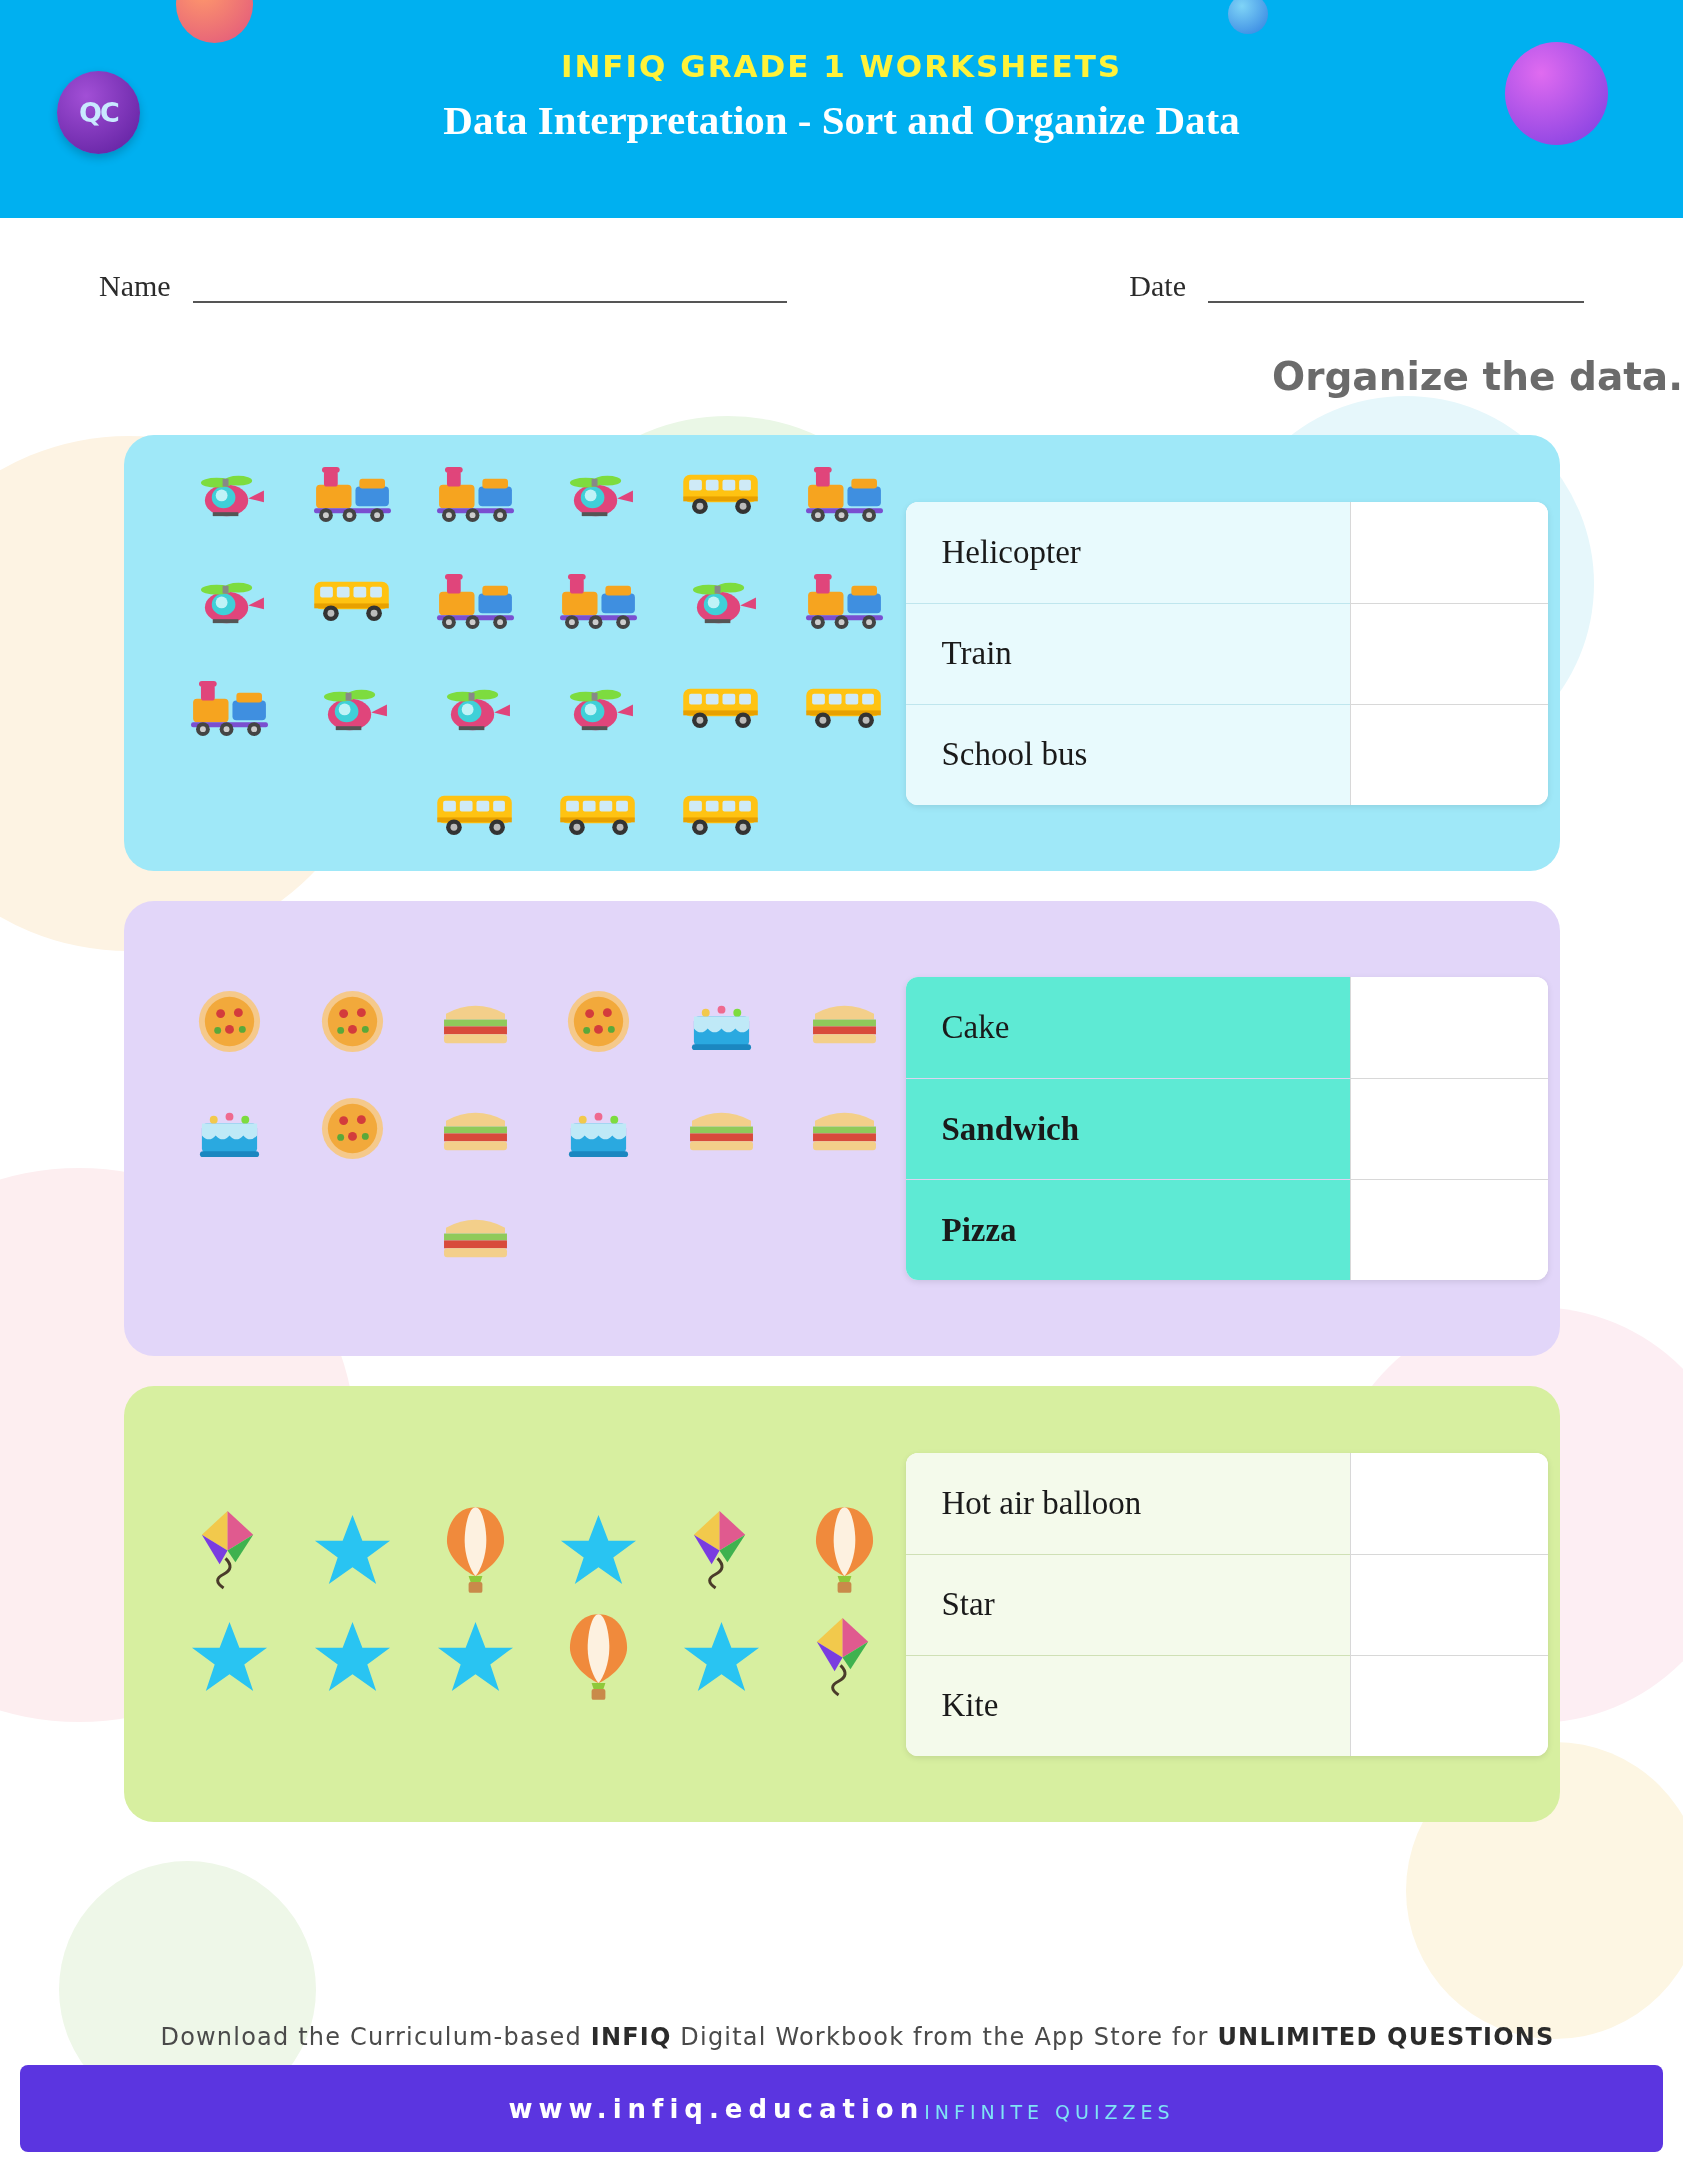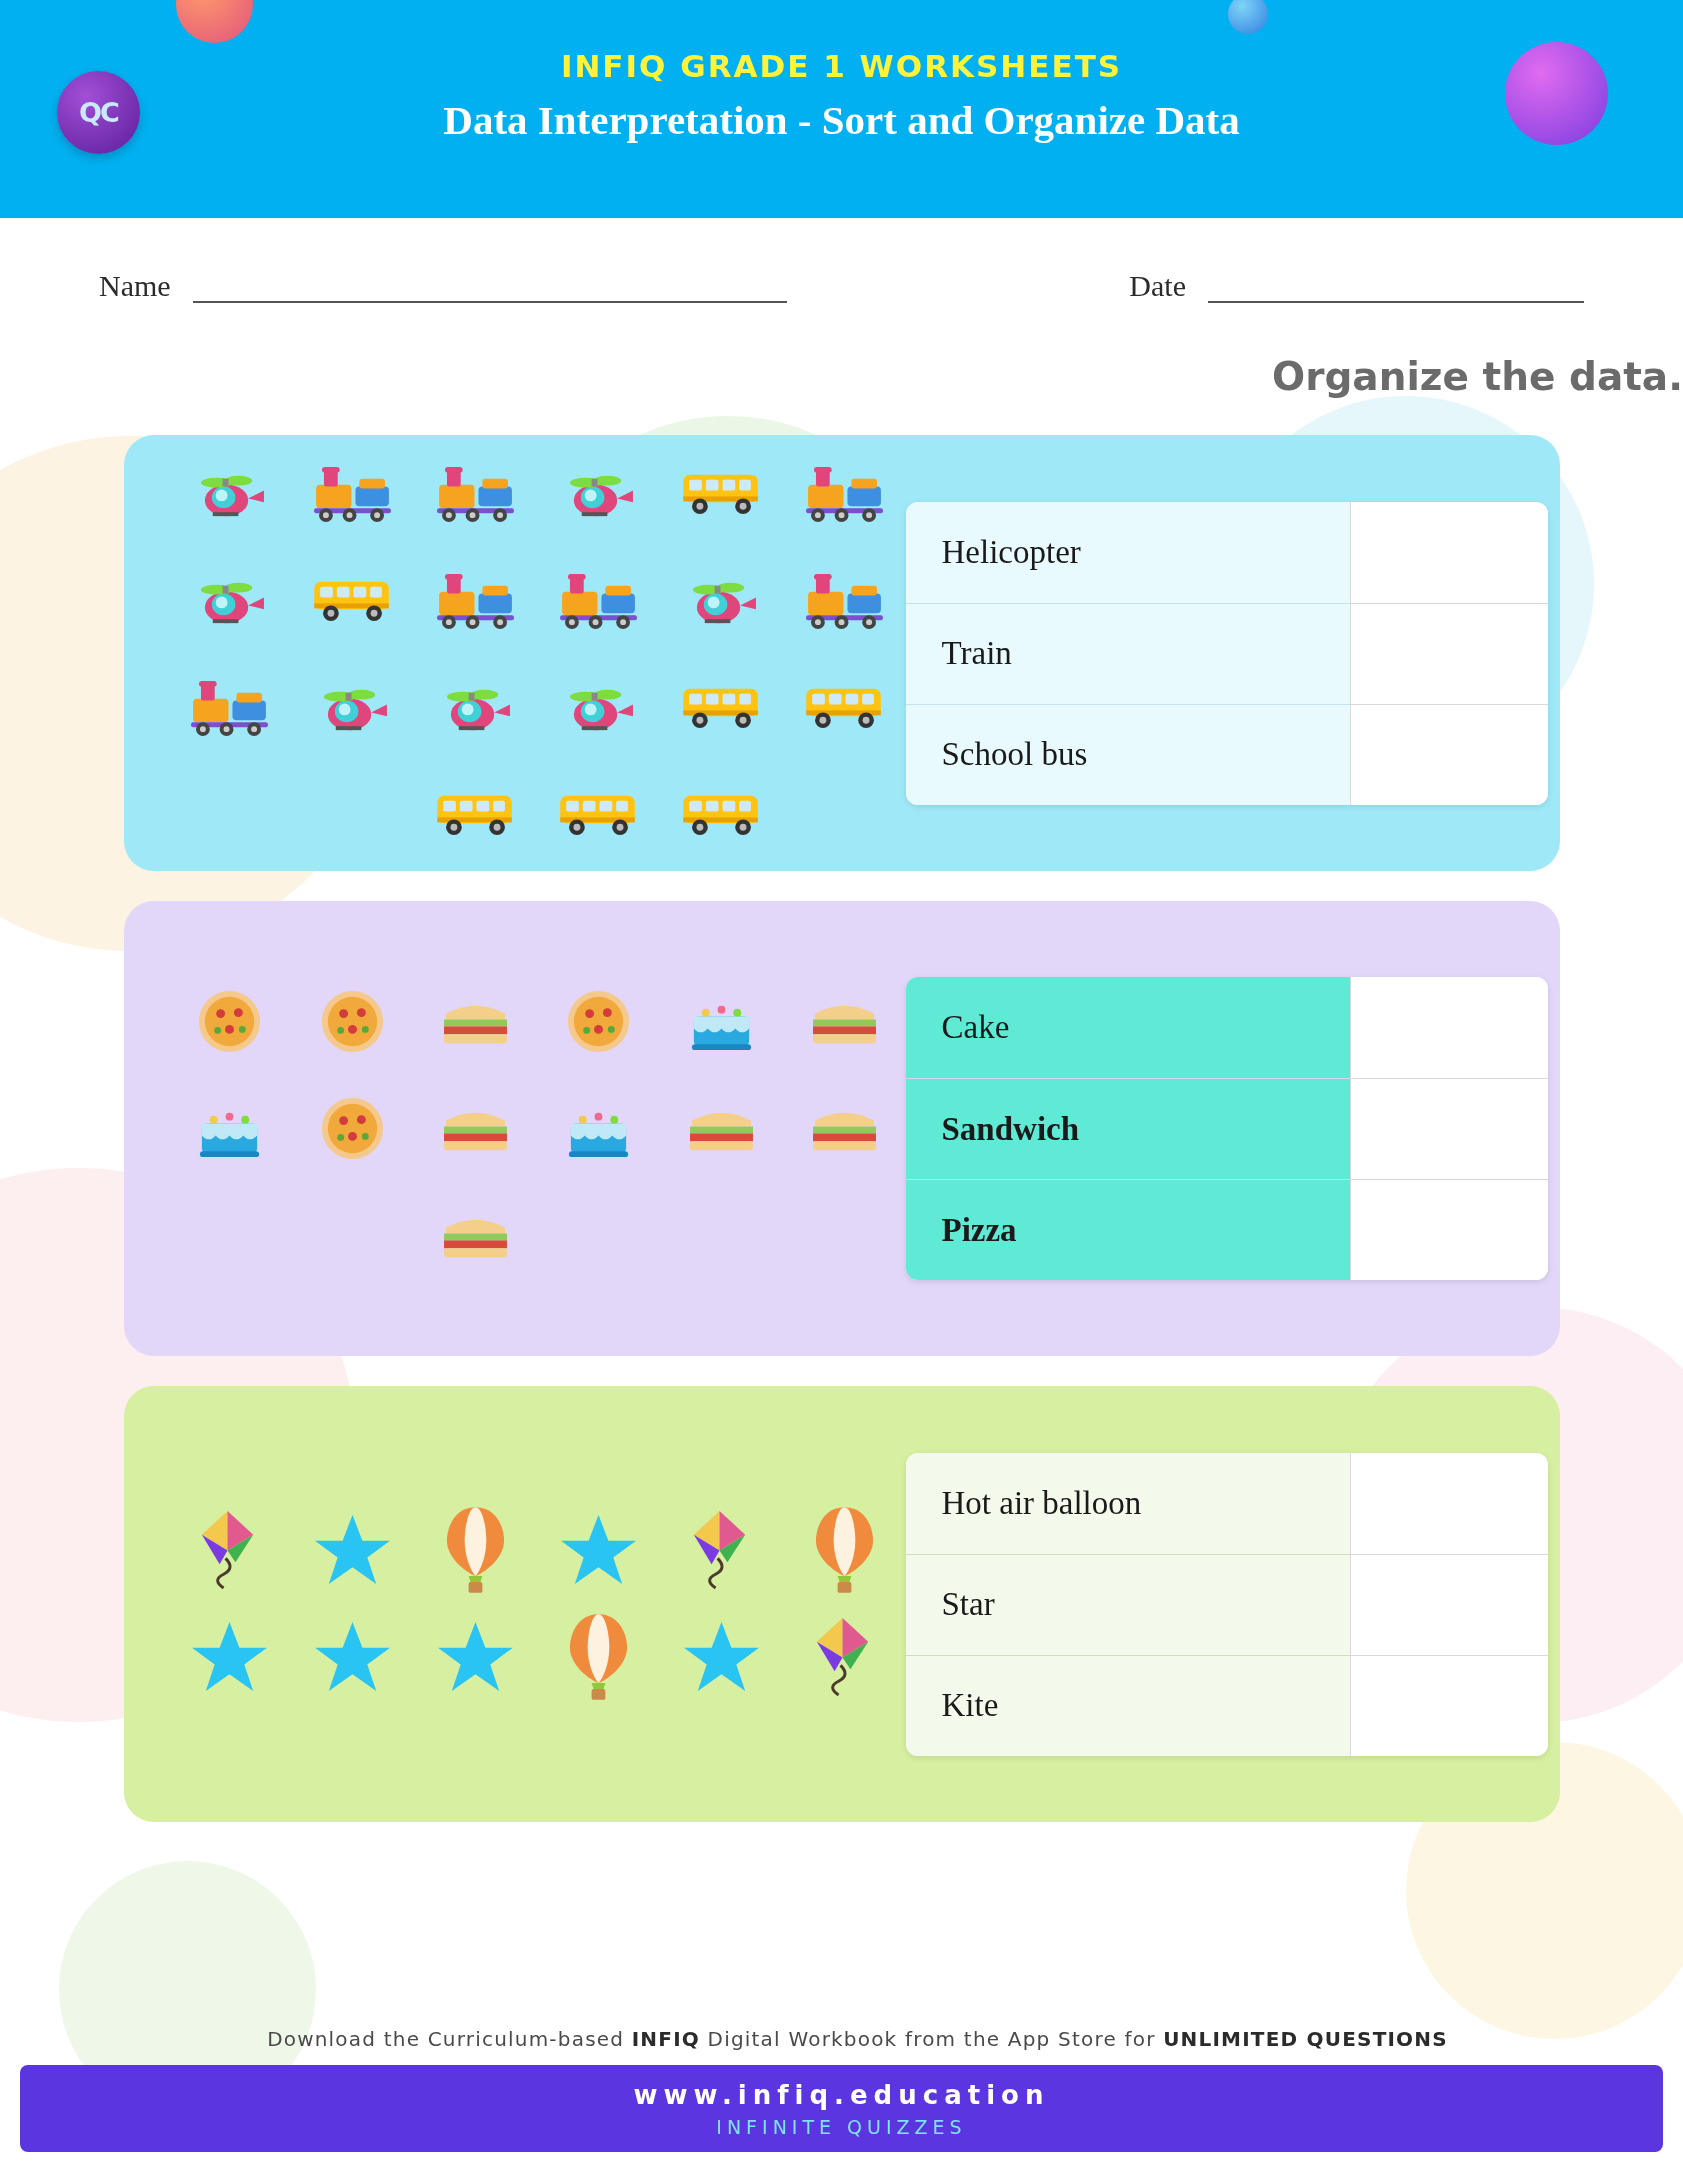--- a/index.html
+++ b/index.html
@@ -120,29 +120,29 @@
   .p2 .t-box { border-left:1px solid #d8d8d8; }
   .p2 .t-row + .t-row .t-box { border-top:1px solid #d8d8d8; }
   .p3 .t-label { background:#F4FAEB; }
   .p3 .t-row + .t-row .t-label { border-top:1px solid #cfe0b5; }
   .p3 .t-box { border-left:1px solid #d8d8d8; }
   .p3 .t-row + .t-row .t-box { border-top:1px solid #d8d8d8; }
 
   
   .footer-note {
     position:absolute; left:0; right:0; bottom:127px; z-index:3;
-    text-align:center; font-size:20px; color:#4a4a4a; letter-spacing:1.2px;
+    text-align:center; font-size:24px; color:#4a4a4a; letter-spacing:1.2px;
     font-family:"DejaVu Sans", sans-serif;
     padding-left:32px;
   }
   .footer-note b { font-weight:bold; color:#2b2b2b; }
   .footer-bar {
     position:absolute; left:20px; right:20px; bottom:26px; z-index:3;
     height:87px; background:#5B35E0; border-radius:8px;
-    display:flex; flex-direction:column; align-items:center; justify-content:center;
+    display:flex; flex-direction:row; align-items:center; justify-content:center;
   }
   .footer-url {
     font-size:26px; font-weight:bold; letter-spacing:6px; color:#ffffff;
     font-family:"DejaVu Sans", sans-serif;
   }
   .footer-sub {
     margin-top:6px; font-size:19px; letter-spacing:5px; color:#7FE3F5;
     font-family:"DejaVu Sans", sans-serif;
   }
 </style>

